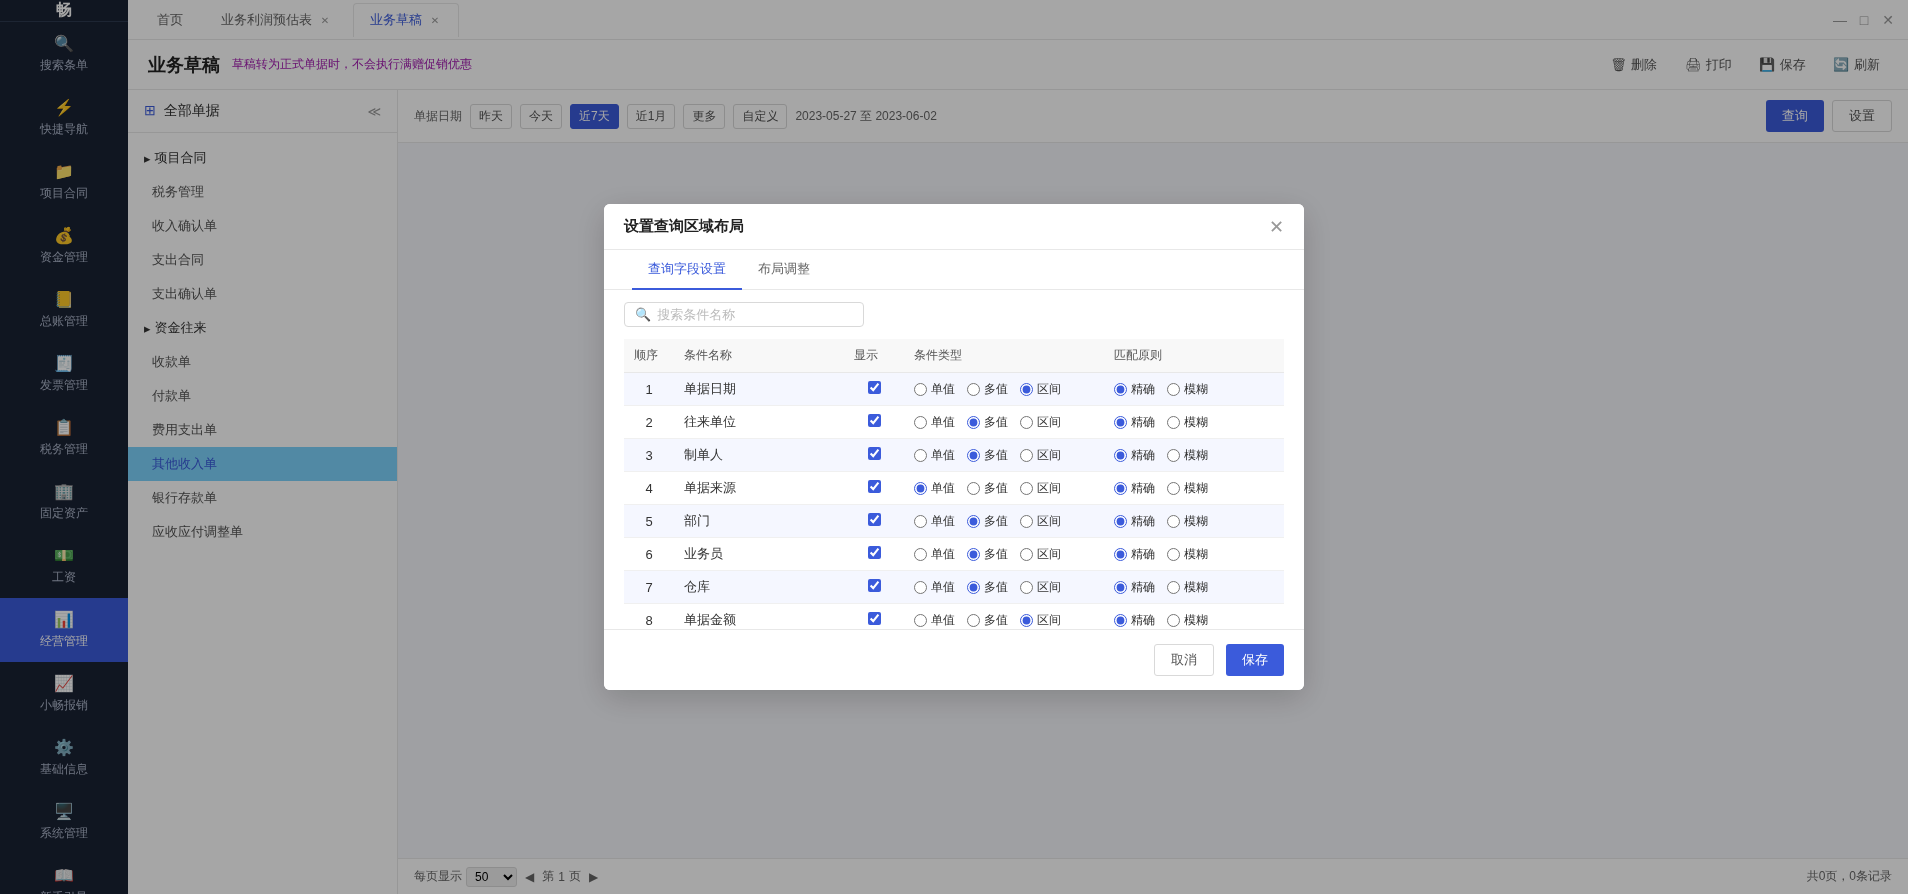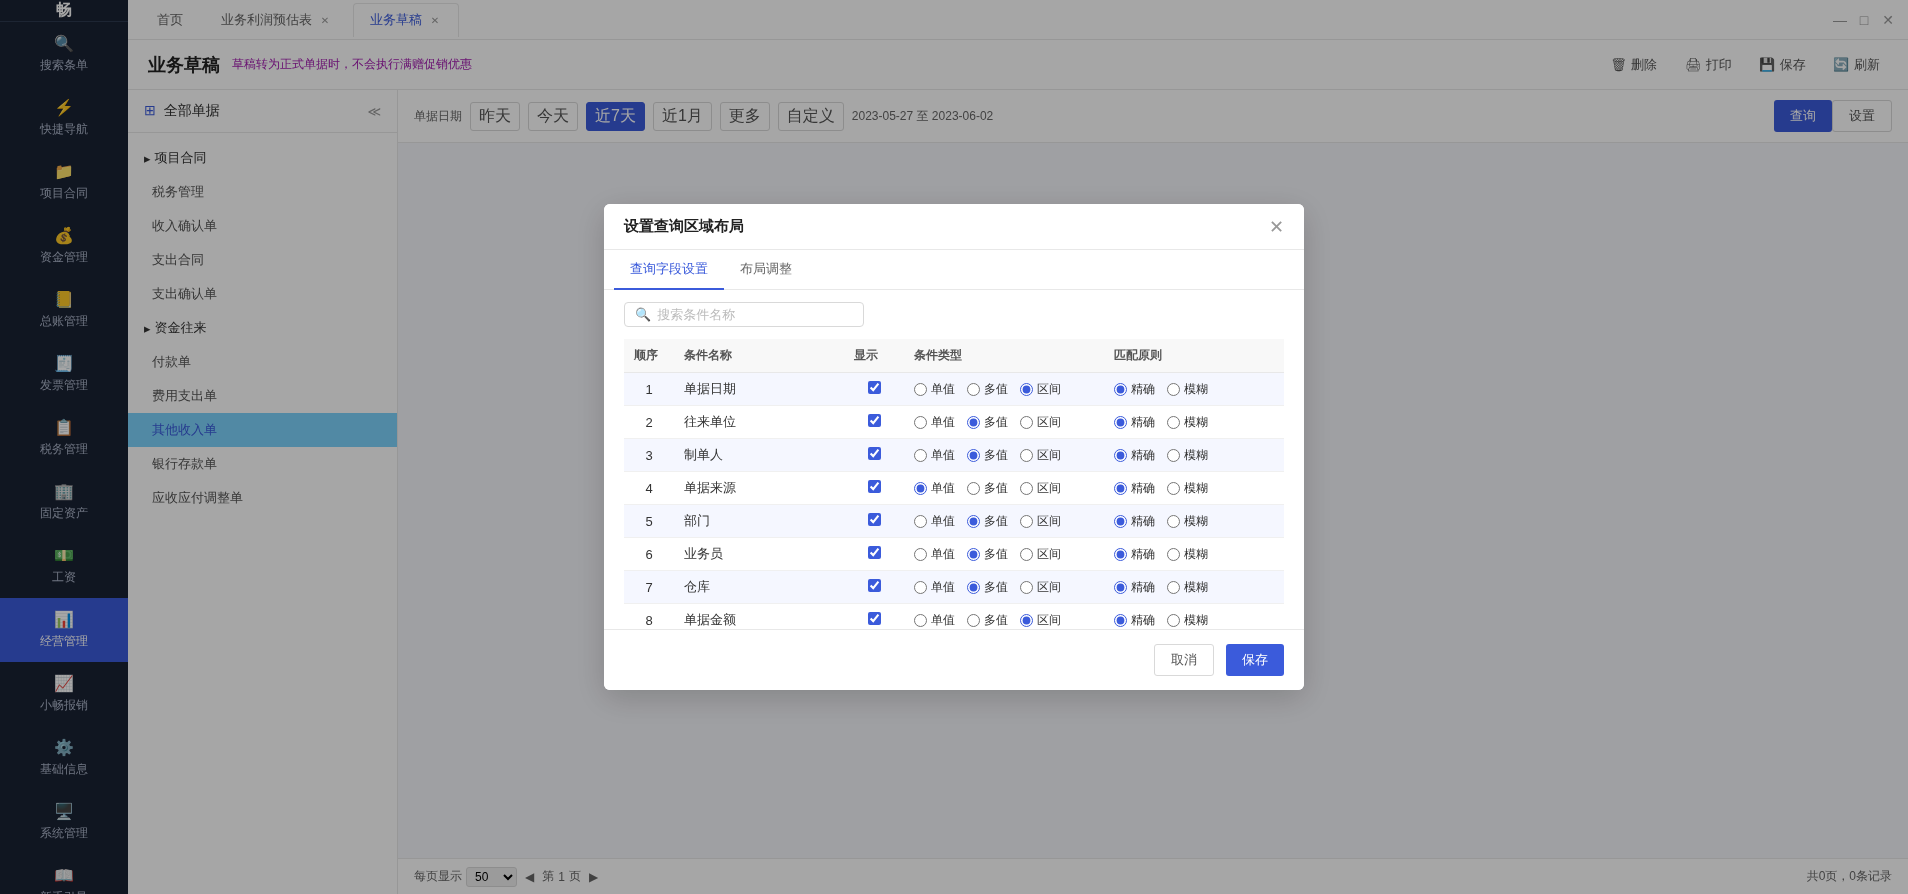--- a/index.html
+++ b/index.html
@@ -41,24 +41,24 @@
     .collapse-btn { cursor: pointer; color: #999; }
     .tree-section { padding: 8px 0; }
     .tree-item { padding: 8px 16px 8px 24px; cursor: pointer; color: #555; font-size: 13px; }
     .tree-item.active { background: #7dd3fc; color: #3b5bdb; font-weight: 500; }
     .tree-parent { padding: 8px 16px; cursor: pointer; color: #333; font-size: 13px; font-weight: 500; display: flex; align-items: center; gap: 4px; }
 
     
     .right-panel { flex: 1; display: flex; flex-direction: column; overflow: hidden; }
     .filter-bar { background: #fff; padding: 10px 16px; border-bottom: 1px solid #e8e8e8; display: flex; align-items: center; gap: 8px; flex-wrap: wrap; }
     .filter-label { font-size: 12px; color: #666; }
-    .filter-btn { padding: 3px 8px; border: 1px solid #d9d9d9; border-radius: 3px; cursor: pointer; font-size: 16px; color: #555; background: #fff; }
+    .filter-btn { padding: 3px 8px; border: 1px solid #d9d9d9; border-radius: 3px; cursor: pointer; font-size: 12px; color: #555; background: #fff; }
     .filter-btn.active { background: #3b5bdb; color: #fff; border-color: #3b5bdb; }
     .date-range { font-size: 12px; color: #666; }
-    .action-btns { margin-left: auto; display: flex; }
+    .action-btns { margin-left: auto; display: flex; gap: 8px; }
     .btn-primary { background: #3b5bdb; color: #fff; border: none; padding: 6px 16px; border-radius: 3px; cursor: pointer; font-size: 13px; }
     .btn-default { background: #fff; color: #555; border: 1px solid #d9d9d9; padding: 6px 16px; border-radius: 3px; cursor: pointer; font-size: 13px; }
 
     
     .table-area { flex: 1; overflow: auto; padding: 8px; }
     .empty-tip { display: flex; align-items: center; justify-content: center; height: 200px; color: #999; font-size: 13px; }
 
     
     .bottom-bar { height: 36px; background: #fff; border-top: 1px solid #e8e8e8; display: flex; align-items: center; padding: 0 16px; font-size: 12px; color: #666; }
     .bottom-bar-right { margin-left: auto; display: flex; align-items: center; gap: 8px; }
@@ -66,34 +66,34 @@
     
     .overlay { position: fixed; inset: 0; background: rgba(0,0,0,0.35); z-index: 100; display: flex; align-items: center; justify-content: center; }
 
     
     .dialog { background: #fff; border-radius: 6px; width: 700px; max-height: 560px; display: flex; flex-direction: column; box-shadow: 0 8px 32px rgba(0,0,0,0.18); overflow: hidden; }
     .dialog-header { height: 46px; background: #fff; border-bottom: 1px solid #e8e8e8; display: flex; align-items: center; padding: 0 20px; justify-content: space-between; flex-shrink: 0; }
     .dialog-title { font-size: 15px; font-weight: 600; color: #222; }
     .dialog-close { cursor: pointer; color: #999; font-size: 18px; }
 
     
-    .dialog-tabs { display: flex; border-bottom: 1px solid #e8e8e8; padding: 0 10px; background: #fff; flex-shrink: 0; }
+    .dialog-tabs { display: flex; border-bottom: 1px solid #e8e8e8; padding: 0 28px; background: #fff; flex-shrink: 0; }
     .dialog-tab { padding: 10px 16px; cursor: pointer; font-size: 13px; color: #666; border-bottom: 2px solid transparent; margin-bottom: -1px; }
     .dialog-tab.active { color: #3b5bdb; border-bottom-color: #3b5bdb; font-weight: 500; }
 
     
     .dialog-search { padding: 12px 20px; flex-shrink: 0; }
     .search-input-wrap { display: flex; align-items: center; border: 1px solid #d9d9d9; border-radius: 4px; padding: 4px 10px; gap: 6px; width: 240px; }
     .search-input-wrap input { border: none; outline: none; font-size: 13px; color: #333; width: 100%; }
     .search-input-wrap input::placeholder { color: #bbb; }
 
     
     .dialog-table-wrap { flex: 1; overflow: auto; padding: 0 20px 10px; }
     .dialog-table { width: 100%; border-collapse: collapse; }
-    .dialog-table th { background: #f8f8f8; font-size: 12px; font-weight: 700; color: #555; padding: 8px 10px; text-align: left; border-bottom: 1px solid #e8e8e8; position: sticky; top: 0; }
+    .dialog-table th { background: #f8f8f8; font-size: 12px; font-weight: 400; color: #555; padding: 8px 10px; text-align: left; border-bottom: 1px solid #e8e8e8; position: sticky; top: 0; }
     .dialog-table td { padding: 7px 10px; border-bottom: 1px solid #f0f0f0; font-size: 13px; color: #333; }
     .dialog-table tr.row-odd { background: #f5f7ff; }
     .dialog-table tr.row-even { background: #fff; }
 
     
     .radio-group { display: flex; align-items: center; gap: 12px; }
     .radio-label { display: flex; align-items: center; gap: 4px; cursor: pointer; font-size: 12px; white-space: nowrap; }
     .radio-label input[type="radio"] { accent-color: #3b5bdb; }
     .cb-cell { text-align: center; }
 
@@ -234,20 +234,21 @@
           <span>项目合同</span>
         </div>
         <div class="tree-item">税务管理</div>
         <div class="tree-item">收入确认单</div>
         <div class="tree-item">支出合同</div>
         <div class="tree-item">支出确认单</div>
         <div class="tree-parent">
           <span>▸</span>
           <span>资金往来</span>
         </div>
+        <div class="tree-item">收款单</div>
         <div class="tree-item">付款单</div>
         <div class="tree-item">费用支出单</div>
         <div class="tree-item active">其他收入单</div>
         <div class="tree-item">银行存款单</div>
         <div class="tree-item">应收应付调整单</div>
       </div>
     </div>
 
     <div class="right-panel">
 

